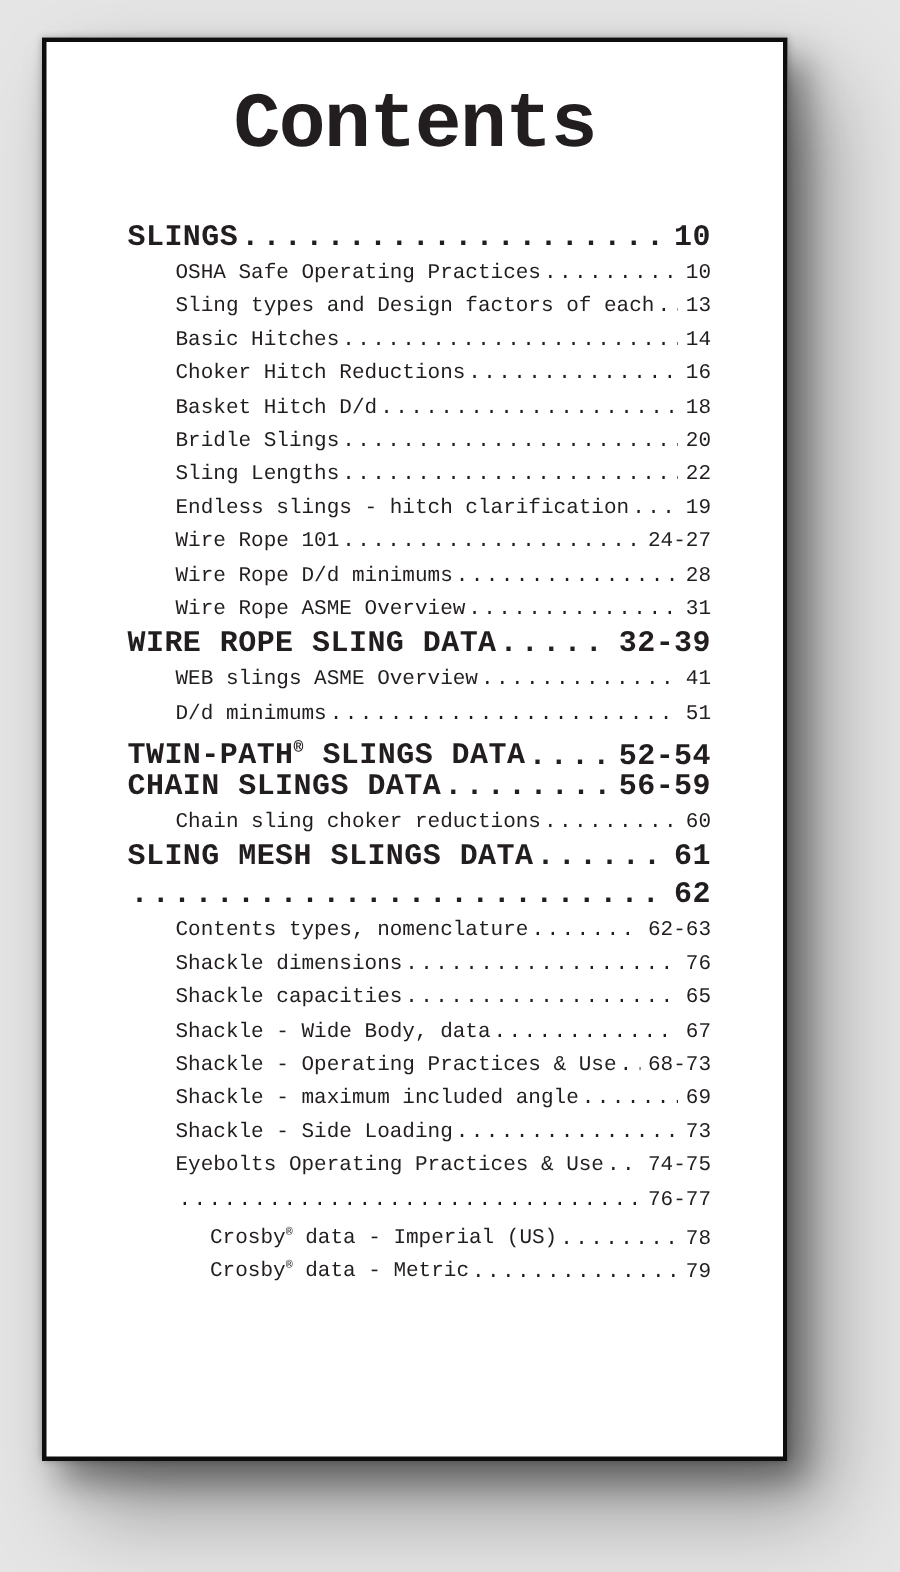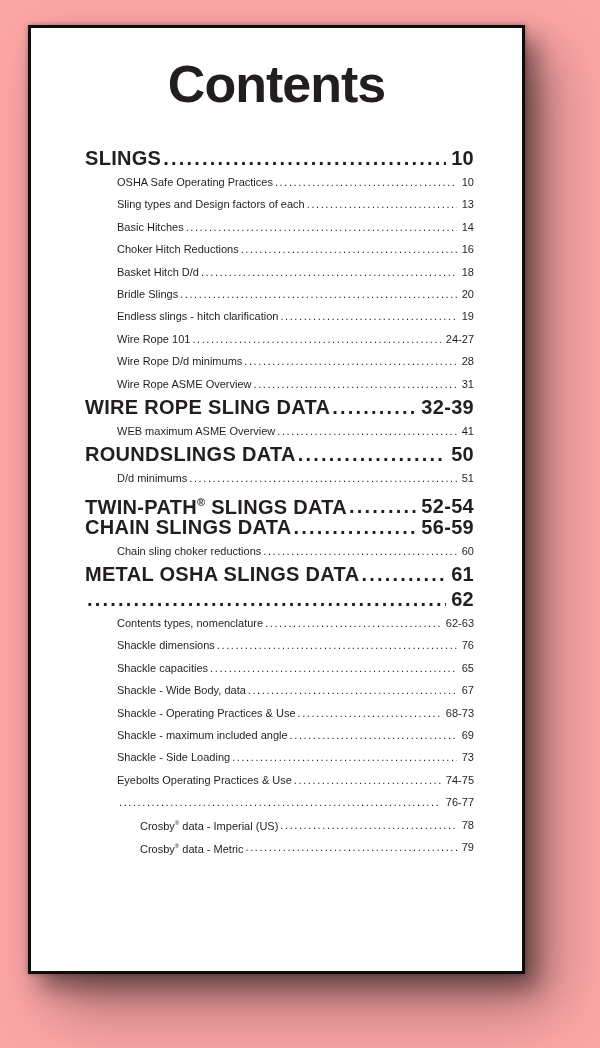--- a/index.html
+++ b/index.html
@@ -5,21 +5,22 @@
   * { margin: 0; padding: 0; box-sizing: border-box; }
   html, body {
     width: 600px; height: 1048px;
     background: #ffffff;
     font-family: "Liberation Sans", sans-serif;
     overflow: hidden;
   }
   .canvas {
     position: relative;
     width: 600px; height: 1048px;
-    background: #fca5a5;
+    background: #e5e5e5;
+    font-family: Liberation Mono, monospace;
   }
   .page {
     position: absolute;
     left: 28px; top: 25px;
     width: 497px; height: 949px;
     background: #ffffff;
     border: 3px solid #0e0d0d;
     box-shadow:
       0 0 5px rgba(0,0,0,0.30),
       12px 14px 22px rgba(0,0,0,0.40),
@@ -46,24 +47,23 @@
     white-space: nowrap;
   }
   .row.l0 {
     font-weight: 700;
     font-size: 20px;
     line-height: 25px;
     height: 25px;
     letter-spacing: 0.3px;
   }
   .row.l1, .row.l2 {
-    font-size: 11px;
+    font-size: 14px;
     line-height: 22.4px;
     height: 22.4px;
-    align-items: center;
   }
   .row.l1 { padding-left: 32px; }
   .row.l2 { padding-left: 55px; }
   .label { flex: 0 0 auto; }
   .label sup { font-size: 55%; }
   .dots {
     flex: 1 1 auto;
     overflow: hidden;
     white-space: nowrap;
     min-width: 6px;
@@ -116,20 +116,25 @@
     <span class="label">Basket Hitch D/d</span>
     <span class="dots"></span>
     <span class="pnum">18</span>
   </div>
         <div class="row l1">
     <span class="label">Bridle Slings</span>
     <span class="dots"></span>
     <span class="pnum">20</span>
   </div>
         <div class="row l1">
+    <span class="label">Sling Lengths</span>
+    <span class="dots"></span>
+    <span class="pnum">22</span>
+  </div>
+        <div class="row l1">
     <span class="label">Endless slings - hitch clarification</span>
     <span class="dots"></span>
     <span class="pnum">19</span>
   </div>
         <div class="row l1">
     <span class="label">Wire Rope 101</span>
     <span class="dots"></span>
     <span class="pnum">24-27</span>
   </div>
         <div class="row l1">
@@ -141,29 +146,24 @@
     <span class="label">Wire Rope ASME Overview</span>
     <span class="dots"></span>
     <span class="pnum">31</span>
   </div>
         <div class="row l0">
     <span class="label">WIRE ROPE SLING DATA</span>
     <span class="dots"></span>
     <span class="pnum">32-39</span>
   </div>
         <div class="row l1">
-    <span class="label">WEB maximum ASME Overview</span>
+    <span class="label">WEB slings ASME Overview</span>
     <span class="dots"></span>
     <span class="pnum">41</span>
   </div>
-        <div class="row l0">
-    <span class="label">ROUNDSLINGS DATA</span>
-    <span class="dots"></span>
-    <span class="pnum">50</span>
-  </div>
         <div class="row l1">
     <span class="label">D/d minimums</span>
     <span class="dots"></span>
     <span class="pnum">51</span>
   </div>
         <div class="row l0">
     <span class="label">TWIN-PATH<sup>®</sup> SLINGS DATA</span>
     <span class="dots"></span>
     <span class="pnum">52-54</span>
   </div>
@@ -171,21 +171,21 @@
     <span class="label">CHAIN SLINGS DATA</span>
     <span class="dots"></span>
     <span class="pnum">56-59</span>
   </div>
         <div class="row l1">
     <span class="label">Chain sling choker reductions</span>
     <span class="dots"></span>
     <span class="pnum">60</span>
   </div>
         <div class="row l0">
-    <span class="label">METAL OSHA SLINGS DATA</span>
+    <span class="label">SLING MESH SLINGS DATA</span>
     <span class="dots"></span>
     <span class="pnum">61</span>
   </div>
         <div class="row l0">
     <span class="dots"></span>
     <span class="pnum">62</span>
   </div>
         <div class="row l1">
     <span class="label">Contents types, nomenclature</span>
     <span class="dots"></span>

